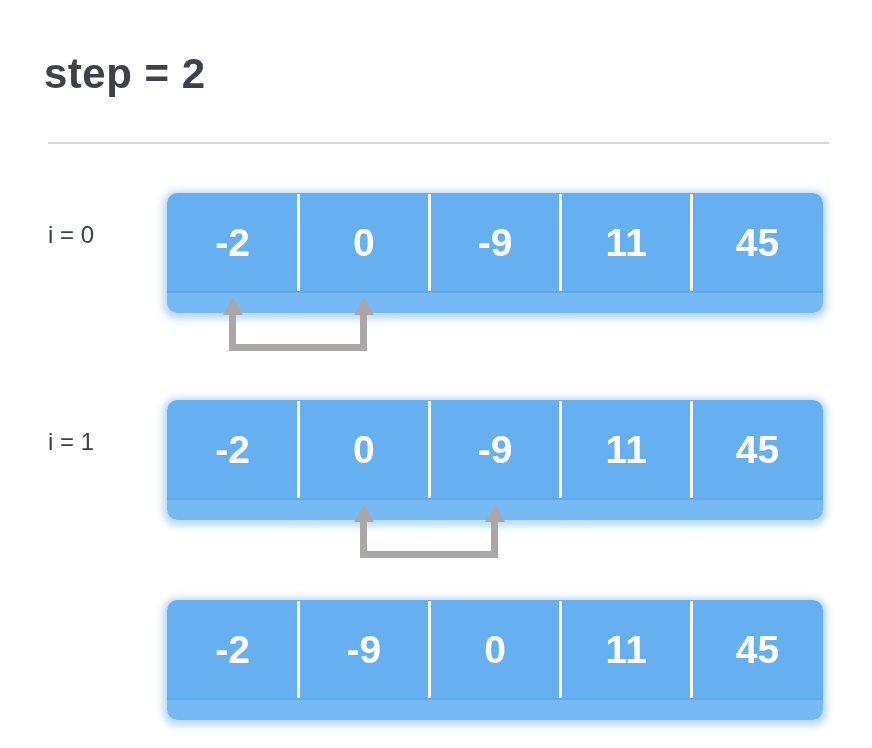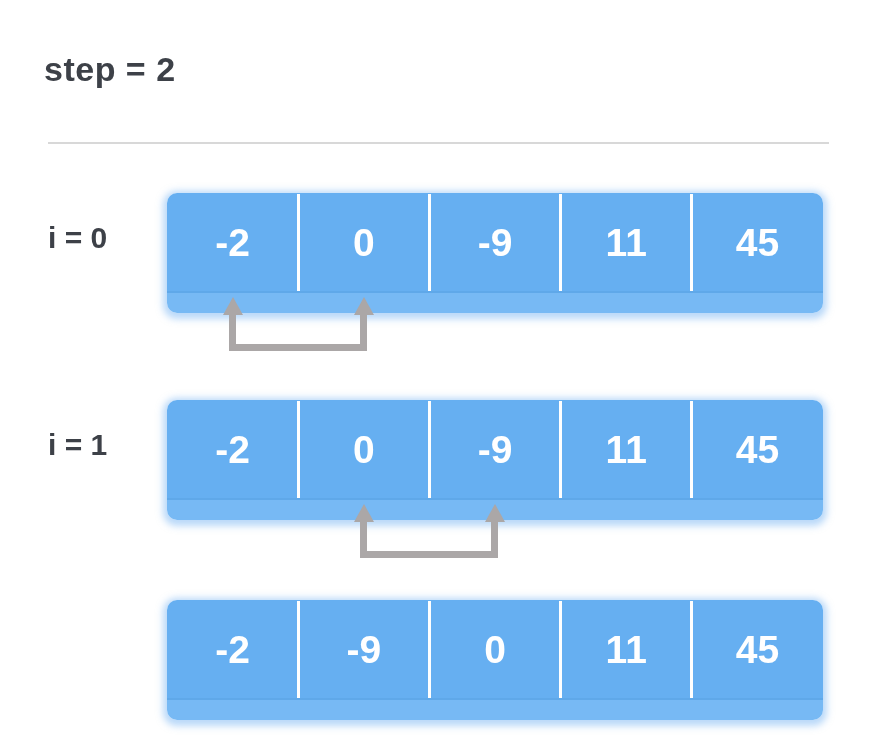--- a/index.html
+++ b/index.html
@@ -14,21 +14,21 @@
     position: relative;
     width: 872px;
     height: 748px;
     background: var(--background, #ffffff);
     overflow: hidden;
   }
   .title {
     position: absolute;
     left: 44px;
     top: 50px;
-    font-size: 34px;
+    font-size: 42px;
     font-weight: bold;
     color: var(--label-text, #3d4148);
     letter-spacing: 0.5px;
   }
   .divider {
     position: absolute;
     left: 48px;
     top: 142px;
     width: 781px;
     height: 2px;
@@ -37,22 +37,22 @@
   .row {
     position: absolute;
     left: 0;
     width: 872px;
     height: 120px;
   }
   .row-label {
     position: absolute;
     left: 48px;
     top: 28px;
-    font-size: 30px;
-    font-weight: bold;
+    font-size: 24px;
+    font-weight: normal;
     color: var(--label-text, #3d4148);
     white-space: nowrap;
   }
   .array-block {
     position: absolute;
     left: 167px;
     top: 0;
     width: 656px;
     height: 120px;
     border-radius: 10px;

